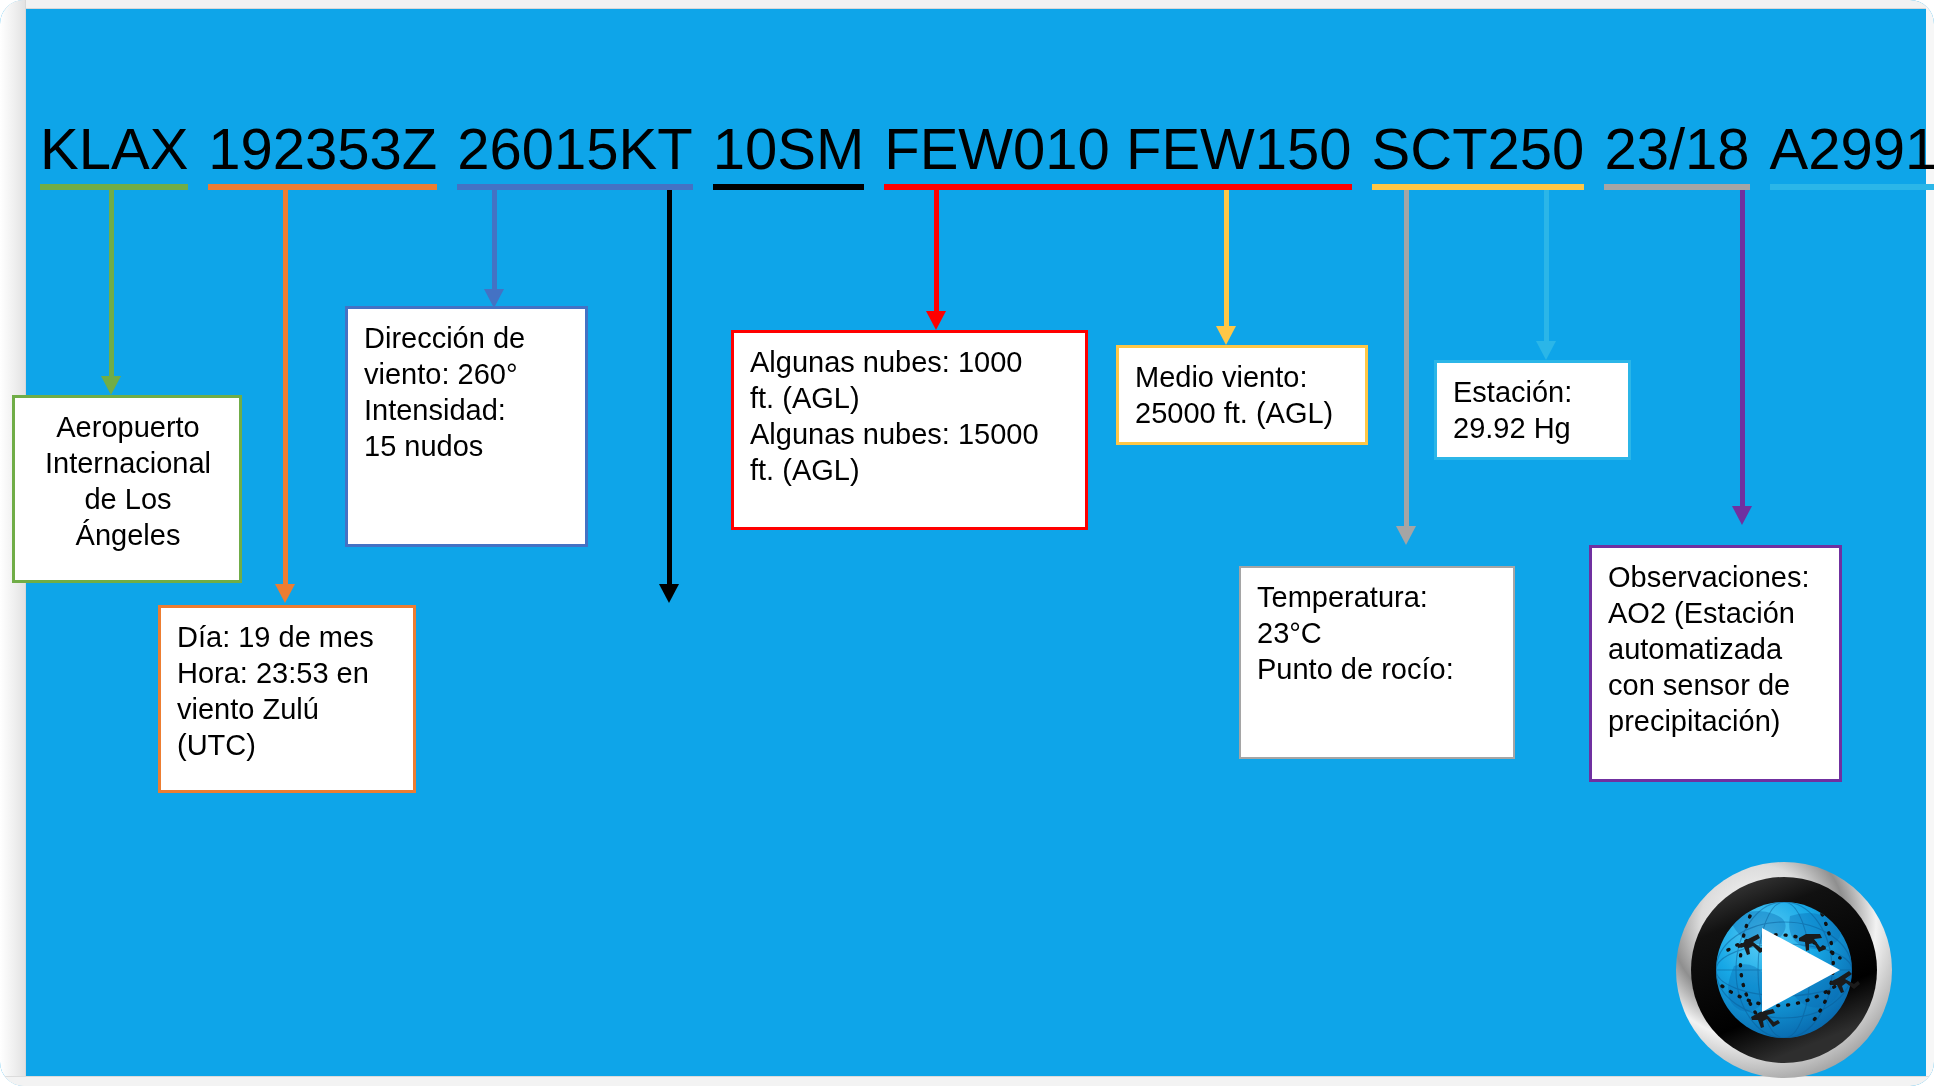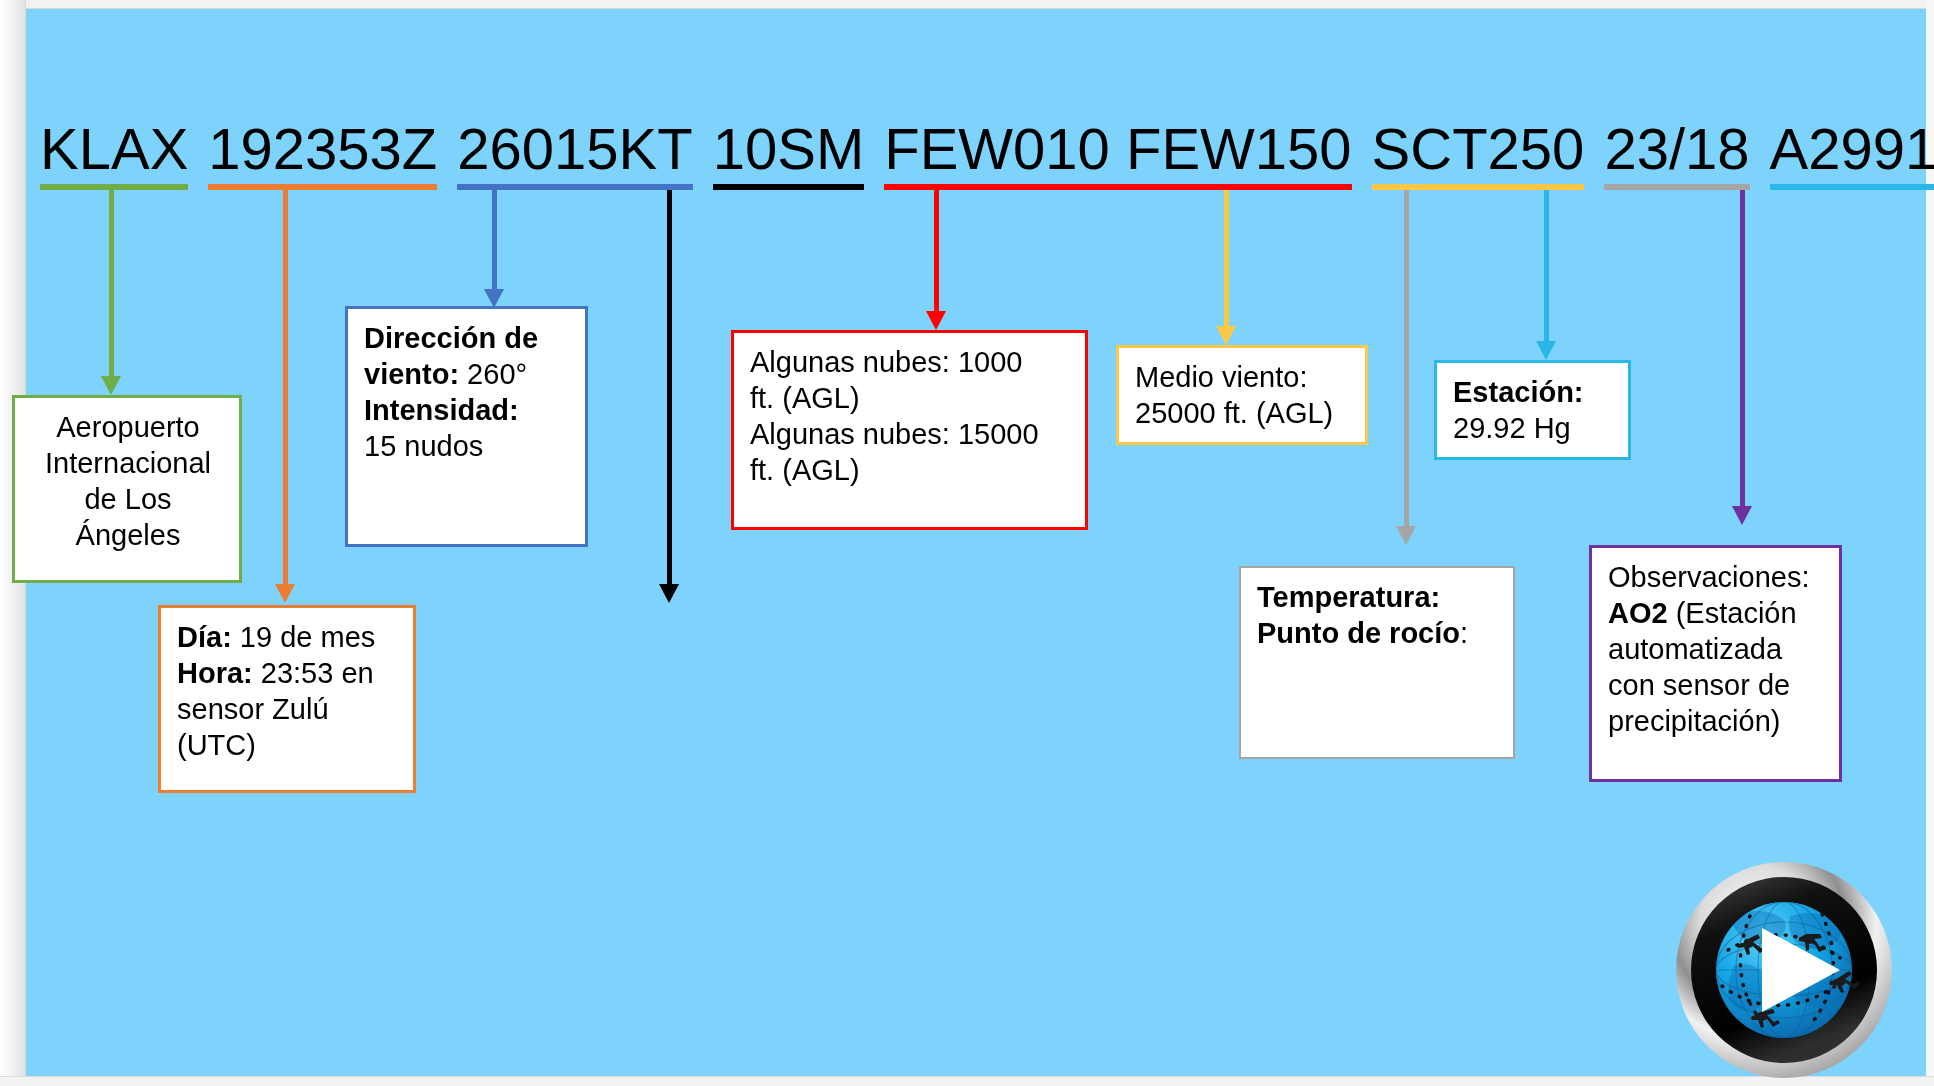--- a/index.html
+++ b/index.html
@@ -7,22 +7,23 @@
     padding: 0;
     background: #ffffff;
   }
   body {
     font-family: "Liberation Sans", sans-serif;
   }
   #slide {
     position: relative;
     width: 1934px;
     height: 1086px;
-    background: #7dd3fc;
+    background: #0ea5e9;
     overflow: hidden;
+    border-radius: 24px;
   }
   
   #frame-top {
     position: absolute; left: 0; top: 0; width: 1934px; height: 9px;
     background: #f2f2f2;
     border-bottom: 1px solid #d8d8d8;
     box-sizing: border-box;
   }
   #frame-left {
     position: absolute; left: 0; top: 0; width: 26px; height: 1086px;
@@ -96,21 +97,21 @@
     position: absolute;
     background: #ffffff;
     border-style: solid;
     box-sizing: border-box;
     font-size: 29px;
     line-height: 1.24;
     color: #000000;
     padding: 12px 14px 12px 16px;
   }
   .callout.center { text-align: center; }
-  .callout b { font-weight: bold; }
+  .callout b { font-weight: normal; }
 
   
   #logo {
     position: absolute;
     left: 1672px;
     top: 858px;
     width: 224px;
     height: 224px;
   }
 </style>
@@ -191,41 +192,42 @@
 
   <div class="callout center" style="left: 12px; top: 395px; width: 230px; height: 188px; border-color: rgb(112, 173, 71); border-width: 3px;">
       <div><span>Aeropuerto</span></div>
       <div><span>Internacional</span></div>
       <div><span>de Los</span></div>
       <div><span>Ángeles</span></div>
     </div>
   <div class="callout" style="left: 158px; top: 605px; width: 258px; height: 188px; border-color: rgb(237, 125, 49); border-width: 3px;">
       <div><b>Día:</b><span> 19 de mes</span></div>
       <div><b>Hora:</b><span> 23:53 en</span></div>
-      <div><span>sensor Zulú</span></div>
+      <div><span>viento Zulú</span></div>
       <div><span>(UTC)</span></div>
     </div>
   <div class="callout" style="left: 345px; top: 306px; width: 243px; height: 241px; border-color: rgb(68, 114, 196); border-width: 3px;">
       <div><b>Dirección de</b></div>
       <div><b>viento:</b><span> 260°</span></div>
       <div><b>Intensidad:</b></div>
       <div><span>15 nudos</span></div>
     </div>
   <div class="callout" style="left: 731px; top: 330px; width: 357px; height: 200px; border-color: rgb(255, 0, 0); border-width: 3px;">
       <div><span>Algunas nubes: 1000</span></div>
       <div><span>ft. (AGL)</span></div>
       <div><span>Algunas nubes: 15000</span></div>
       <div><span>ft. (AGL)</span></div>
     </div>
   <div class="callout" style="left: 1116px; top: 345px; width: 252px; height: 100px; border-color: rgb(255, 199, 70); border-width: 3px;">
       <div><span>Medio viento:</span></div>
       <div><span>25000 ft. (AGL)</span></div>
     </div>
   <div class="callout" style="left: 1239px; top: 566px; width: 276px; height: 193px; border-color: rgb(165, 165, 165); border-width: 2px;">
       <div><b>Temperatura:</b></div>
+      <div><span>23°C</span></div>
       <div><b>Punto de rocío</b><span>:</span></div>
     </div>
   <div class="callout" style="left: 1434px; top: 360px; width: 197px; height: 100px; border-color: rgb(43, 182, 232); border-width: 3px;">
       <div><b>Estación:</b></div>
       <div><span>29.92 Hg</span></div>
     </div>
   <div class="callout" style="left: 1589px; top: 545px; width: 253px; height: 237px; border-color: rgb(112, 48, 160); border-width: 3px;">
       <div><span>Observaciones:</span></div>
       <div><b>AO2</b><span> (Estación</span></div>
       <div><span>automatizada</span></div>

